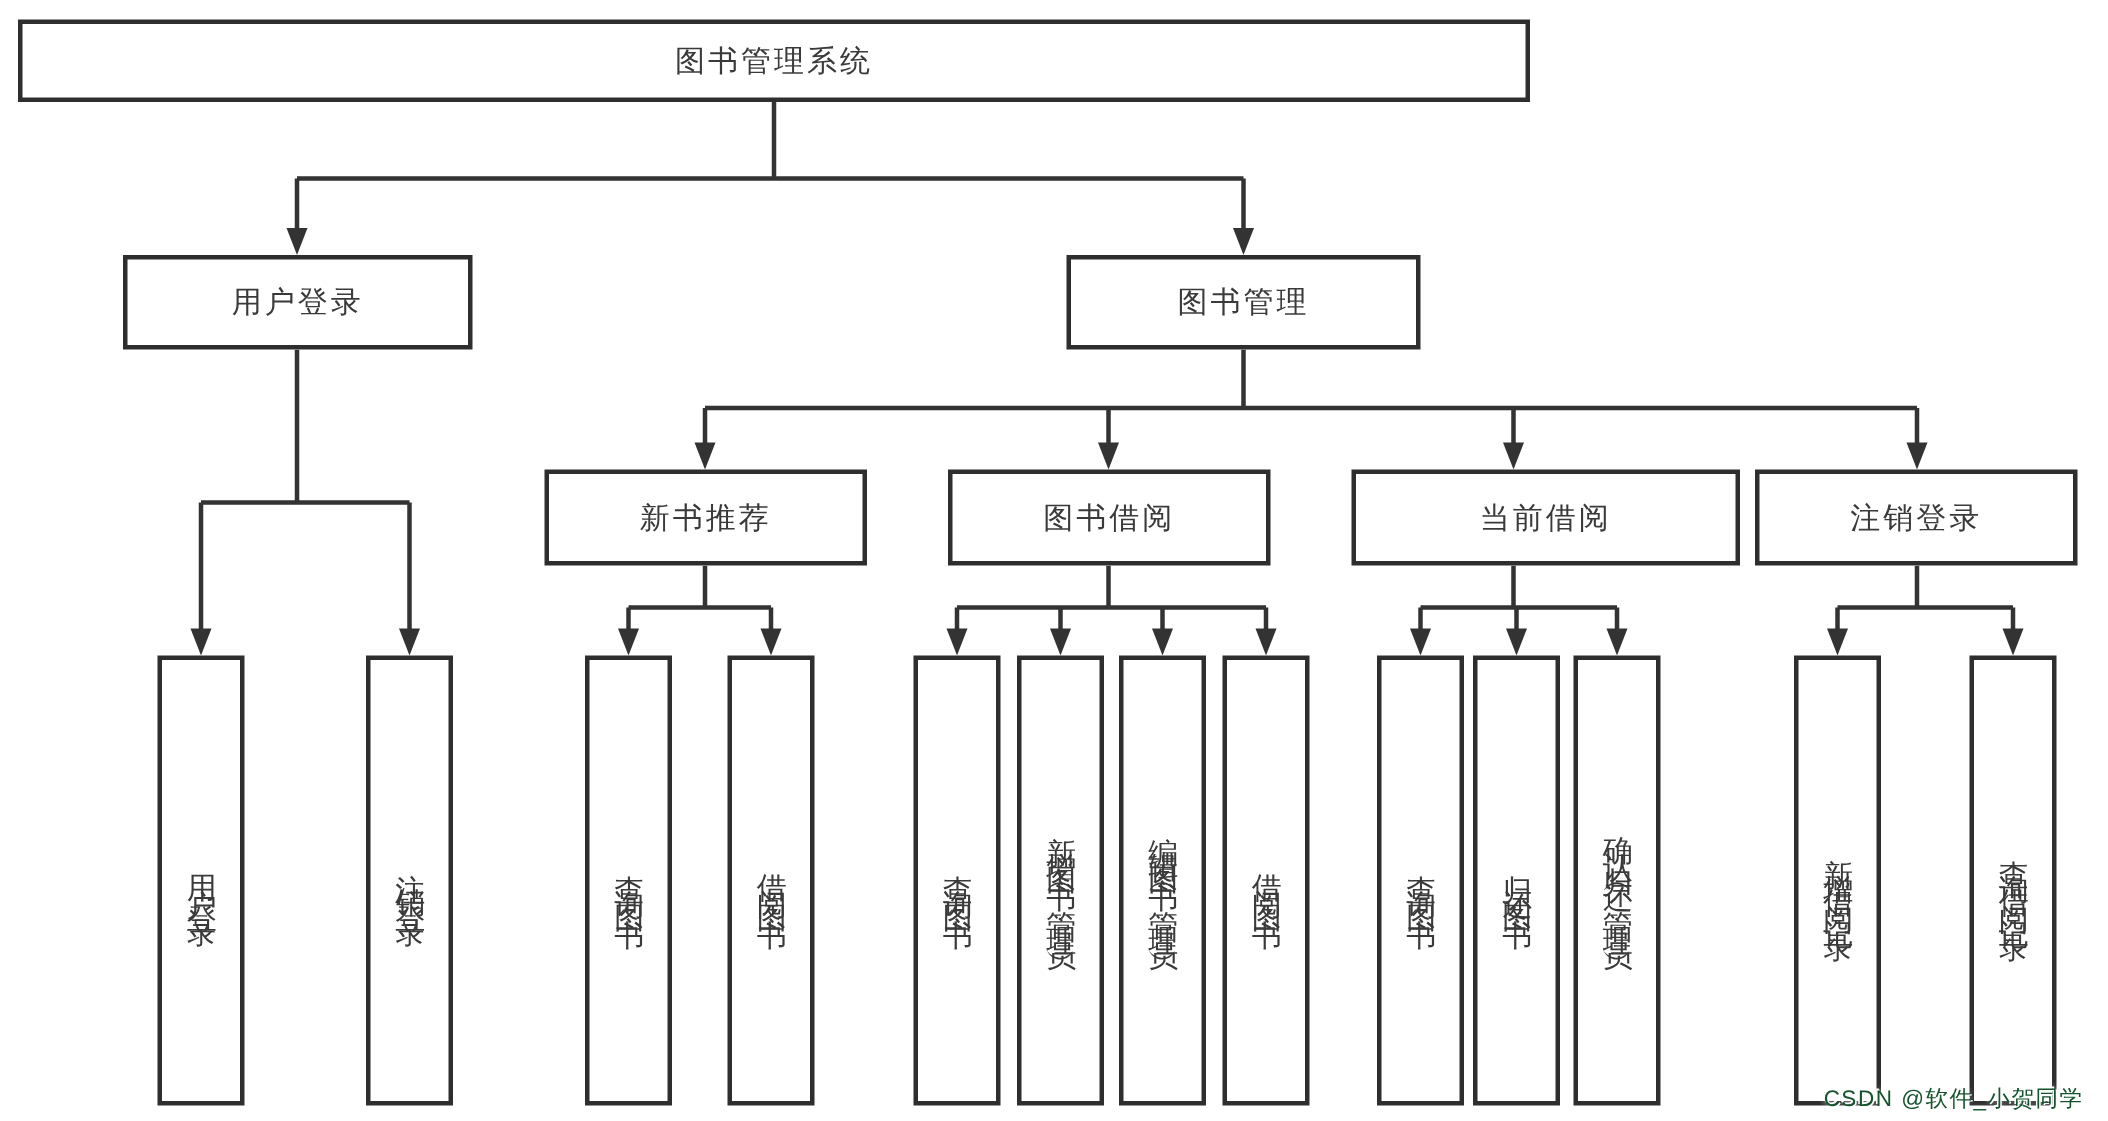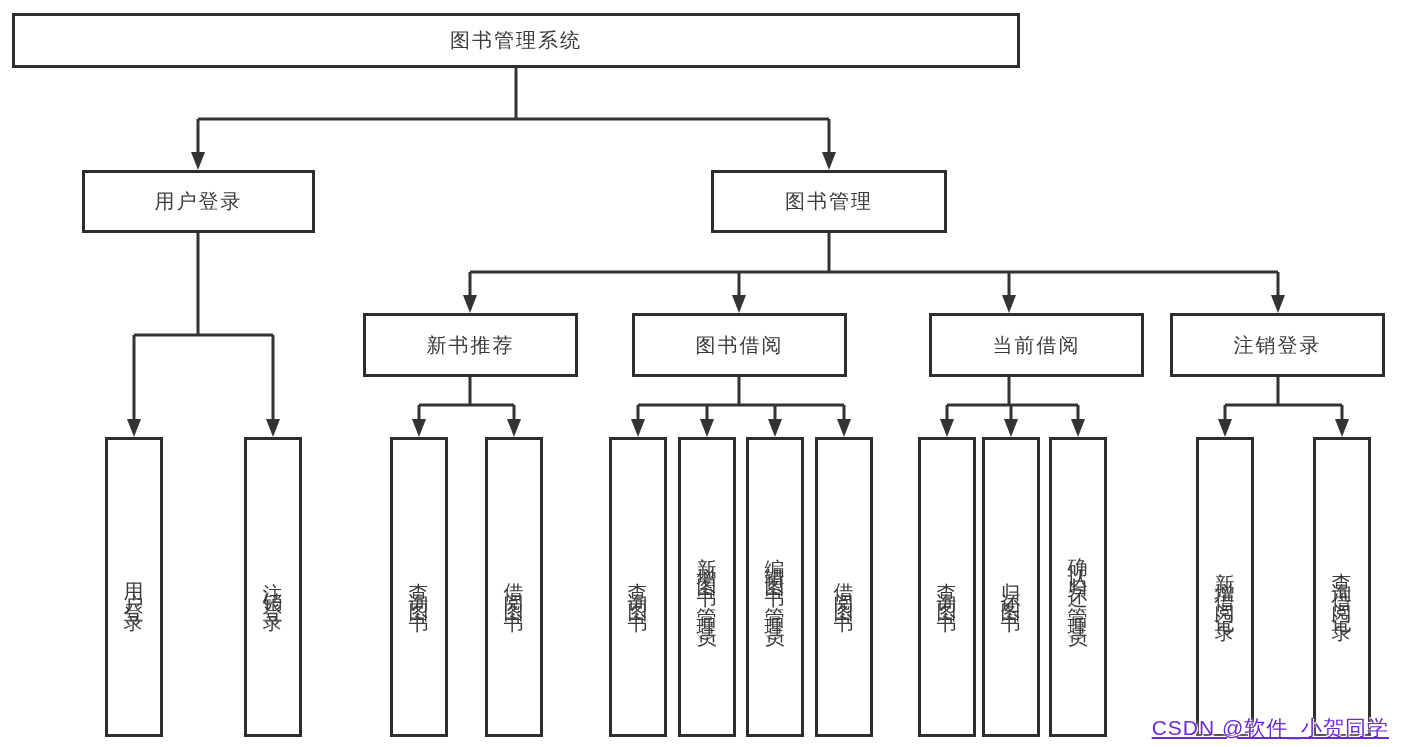--- a/index.html
+++ b/index.html
@@ -37,25 +37,24 @@
     text-orientation: mixed;
     letter-spacing: 10px;
     white-space: normal;
     line-height: 1;
   }
   .watermark {
     position: absolute;
     right: 16px;
     bottom: 5px;
     z-index: 2;
-    font-size: 21px;
-    color: #6d28d9;
+    font-size: 15px;
+    color: #14532d;
     letter-spacing: 1px;
     text-shadow: 1px 1px 0 #ffffff, -1px -1px 0 #ffffff, 0 0 4px #ffffff;
-    text-decoration: underline;
   }
 </style>
 </head>
 <body>
 
 <div class="stage">
 
   <svg class="connectors" width="1405" height="747" viewBox="0 0 1405 747">
     <path fill="none" stroke="#333333" stroke-width="3" d="
       M516 68 V119
@@ -124,21 +123,21 @@
   <div class="box h" style="left:711px; top:170px; width:236px; height:63px">
     <span class="lbl">图书管理</span>
   </div>
 
   <div class="box h" style="left:632px; top:313px; width:215px; height:64px">
     <span class="lbl">图书借阅</span>
   </div>
   <div class="box h" style="left:363px; top:313px; width:215px; height:64px">
     <span class="lbl">新书推荐</span>
   </div>
-  <div class="box h" style="left:929px; top:313px; width:215px; height:64px">
+  <div class="box h" style="left:901px; top:313px; width:259px; height:64px">
     <span class="lbl">当前借阅</span>
   </div>
   <div class="box h" style="left:1170px; top:313px; width:215px; height:64px">
     <span class="lbl">注销登录</span>
   </div>
 
   <div class="box v" style="left:105px; top:437px; width:58px; height:300px">
     <span class="lbl">用户登录</span>
   </div>
   <div class="box v" style="left:244px; top:437px; width:58px; height:300px">

